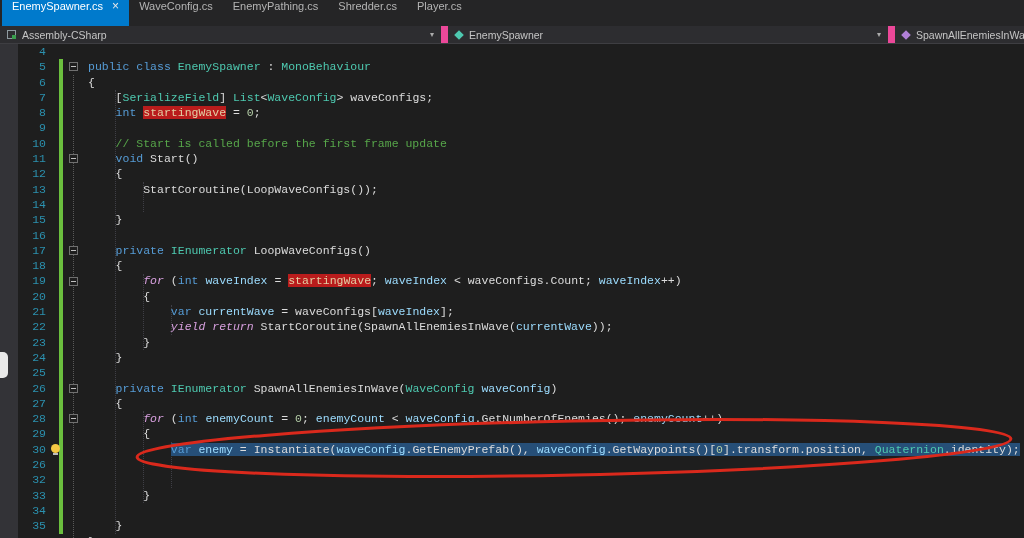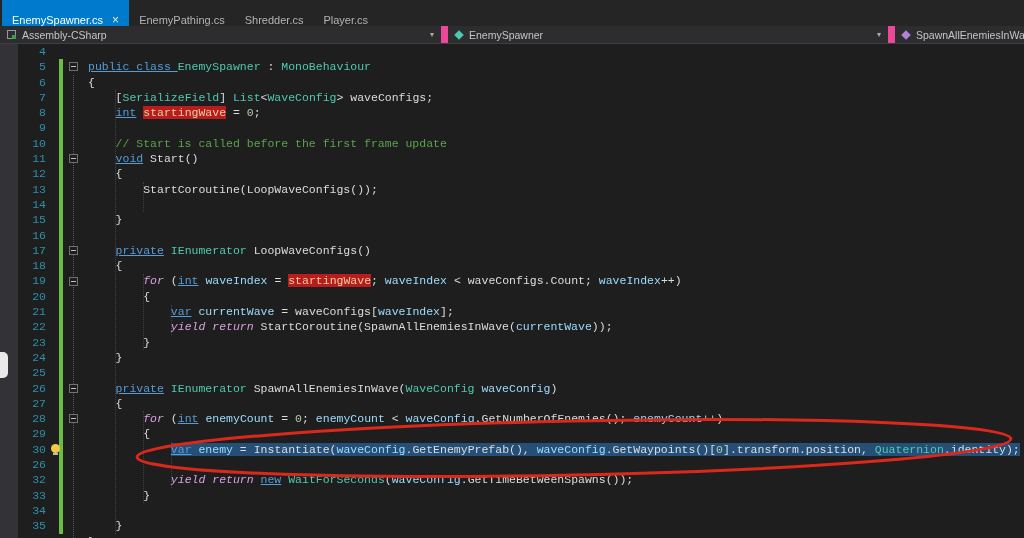--- a/index.html
+++ b/index.html
@@ -5,21 +5,21 @@
   * { box-sizing: border-box; }
   html,body { margin:0; padding:0; }
   body {
     width:1024px; height:538px; overflow:hidden; position:relative;
     background:#1e1e1e; font-family:"Liberation Sans", sans-serif;
   }
 
   
   .tab-bar { position:absolute; top:0; left:0; right:0; height:26px; background:#252526; display:flex; align-items:stretch; padding-left:2px; }
   #tab-strip { display:flex; }
-  .tab { display:flex; align-items:flex-end; padding:0 10px; font-size:11px; color:#b4b4b4; gap:7px; white-space:nowrap; }
+  .tab { display:flex; align-items:flex-start; padding:0 10px; font-size:11px; color:#b4b4b4; gap:7px; white-space:nowrap; }
   .tab.active { background:#007acc; color:#ffffff; }
   .tab .close { font-size:12px; line-height:1; color:#e8e8e8; margin-left:2px; }
 
   
   .nav-bar { position:absolute; top:26px; left:0; right:0; height:18px; background:#2d2d30; border-bottom:1px solid #3e3e42; display:flex; }
   .nav-section { display:flex; align-items:center; font-size:10.5px; color:#c5c5c5; padding:0 7px; gap:6px; border-right:7px solid #ec4899; overflow:hidden; white-space:nowrap; }
   .nav-0 { width:448px; } .nav-1 { width:447px; } .nav-2 { flex:1; border-right:none; }
   .nav-chevron { margin-left:auto; font-size:8px; color:#ababab; padding-left:8px; }
   .icon-project { width:9px; height:9px; border:1px solid #8e9aa0; position:relative; flex:none; }
   .icon-project::after { content:""; position:absolute; right:-1px; bottom:-1px; width:4px; height:4px; background:#3a9e4e; }
@@ -33,21 +33,21 @@
   .indent-guide { position:absolute; width:0; border-left:1px dotted #3f3f46; z-index:1; }
   #code-lines { position:relative; z-index:2; }
   .code-line { display:flex; height:15.3px; line-height:15.3px; position:relative; }
   .ln { width:46px; text-align:right; color:#2b91af; flex:none; }
   .chg { width:4px; margin-left:13px; flex:none; }
   .chg.on { background:#6bbf3e; }
   .fold { width:15px; margin-left:3px; flex:none; display:flex; align-items:center; justify-content:center; }
   .foldbox { width:9px; height:9px; border:1px solid #707070; background:#1e1e1e; position:relative; }
   .foldbox::after { content:""; position:absolute; left:1px; right:1px; top:3px; height:1px; background:#c0c0c0; }
   .txt { margin-left:7px; white-space:pre; flex:none; }
-  .tok.k  { color:#569cd6;text-decoration:underline; }
+  .tok.k  { color:#569cd6; }
   .tok.cf { color:#d8a0df;font-style:italic; }
   .tok.t  { color:#4ec9b0; }
   .tok.d  { color:#dcdcdc; }
   .tok.v  { color:#9cdcfe; }
   .tok.c  { color:#57a64a; }
   .tok.n  { color:#b5cea8; }
   .tok.sel { background:#264f78; }
   .tok.ref { background:#b91c1c; color:#e3cfa5; }
   .bulb { position:absolute; left:51px; top:2px; width:9px; height:9px; border-radius:50%; background:#f6c844; z-index:3; }
   .bulb::after { content:""; position:absolute; left:2px; top:9px; width:5px; height:2px; background:#bdbdbd; }
@@ -59,20 +59,23 @@
 </head>
 <body>
 
 <div class="tab-bar">
   <div id="tab-strip">
       <div class="tab active">
         <span class="tab-label">EnemySpawner.cs</span>
         <span class="close">×</span>
       </div>
       <div class="tab">
+        <span class="tab-label">WaveConfig.cs</span>
+      </div>
+      <div class="tab">
         <span class="tab-label">EnemyPathing.cs</span>
       </div>
       <div class="tab">
         <span class="tab-label">Shredder.cs</span>
       </div>
       <div class="tab">
         <span class="tab-label">Player.cs</span>
       </div>
     </div>
 </div>
@@ -281,21 +284,20 @@
       </div>
       <div class="code-line">
         <span class="ln">26</span>
         <span class="chg on"></span>
         <span class="fold"></span>
       </div>
       <div class="code-line">
         <span class="ln">32</span>
         <span class="chg on"></span>
         <span class="fold"></span>
-        <span class="txt"><span class="tok d">            </span><span class="tok cf">yield return</span><span class="tok d"> </span><span class="tok k">new</span><span class="tok d"> </span><span class="tok t">WaitForSeconds</span><span class="tok d">(</span><span class="tok v">waveConfig</span><span class="tok d">.GetTimeBetweenSpawns());</span></span>
       </div>
       <div class="code-line">
         <span class="ln">33</span>
         <span class="chg on"></span>
         <span class="fold"></span>
         <span class="txt"><span class="tok d">        }</span></span>
       </div>
       <div class="code-line">
         <span class="ln">34</span>
         <span class="chg on"></span>

